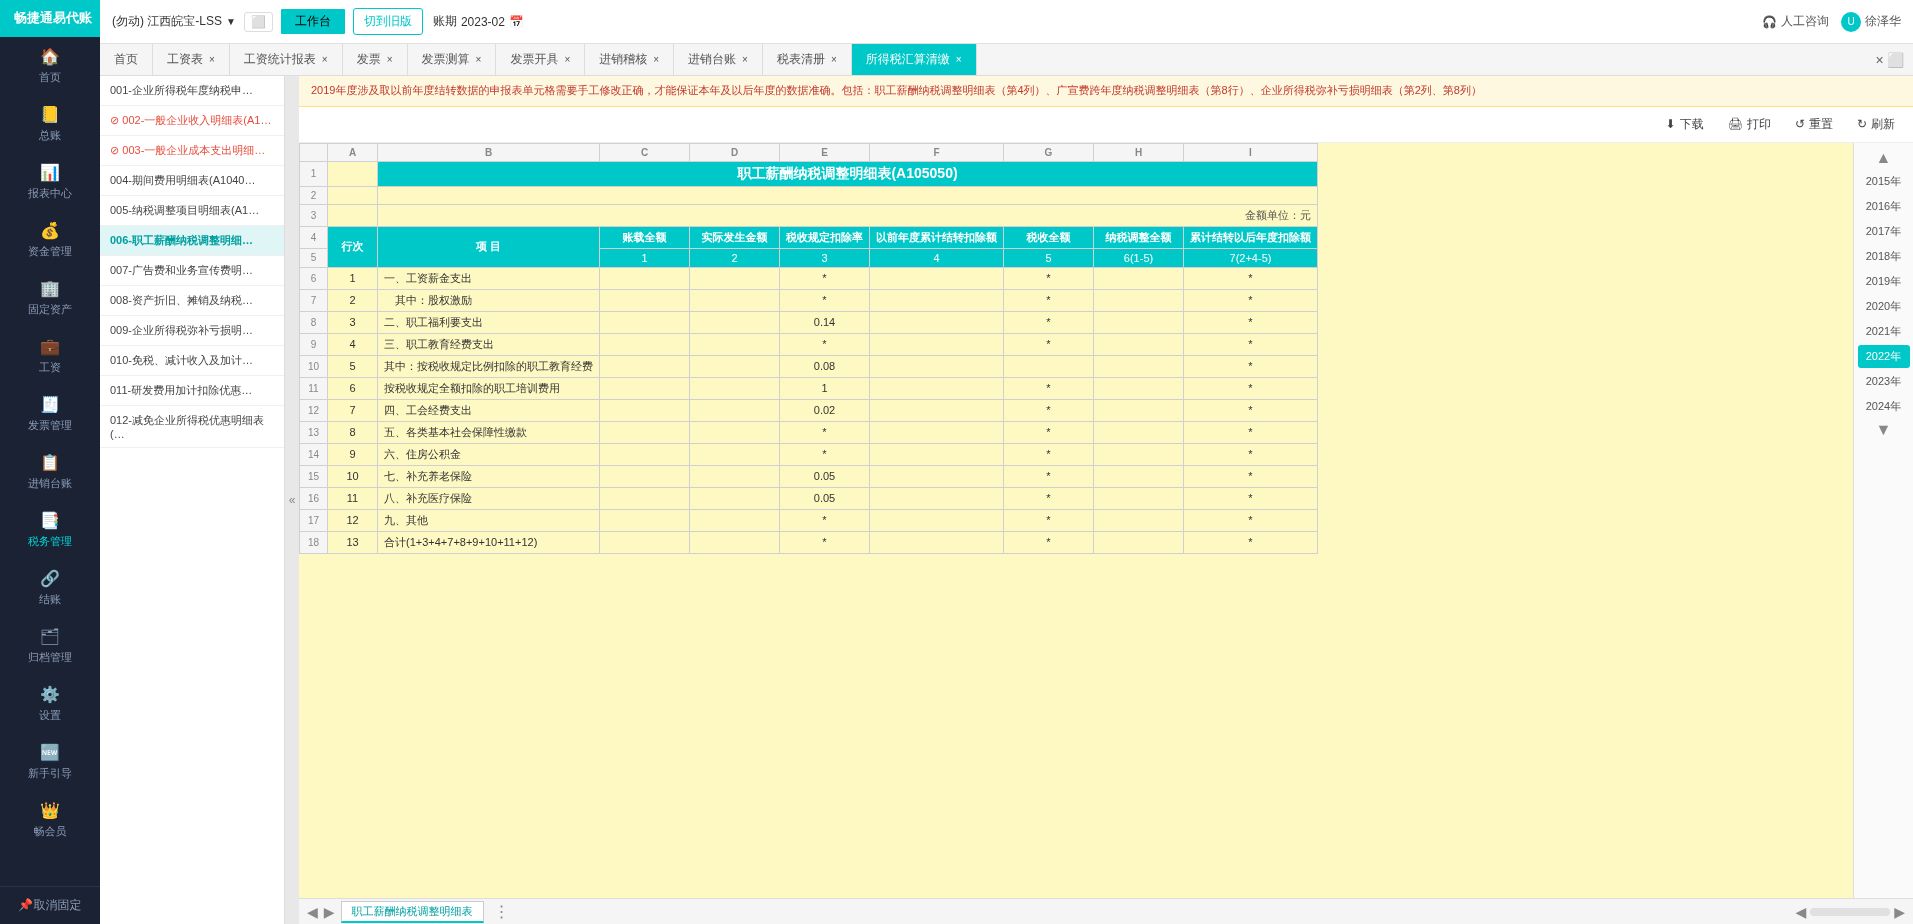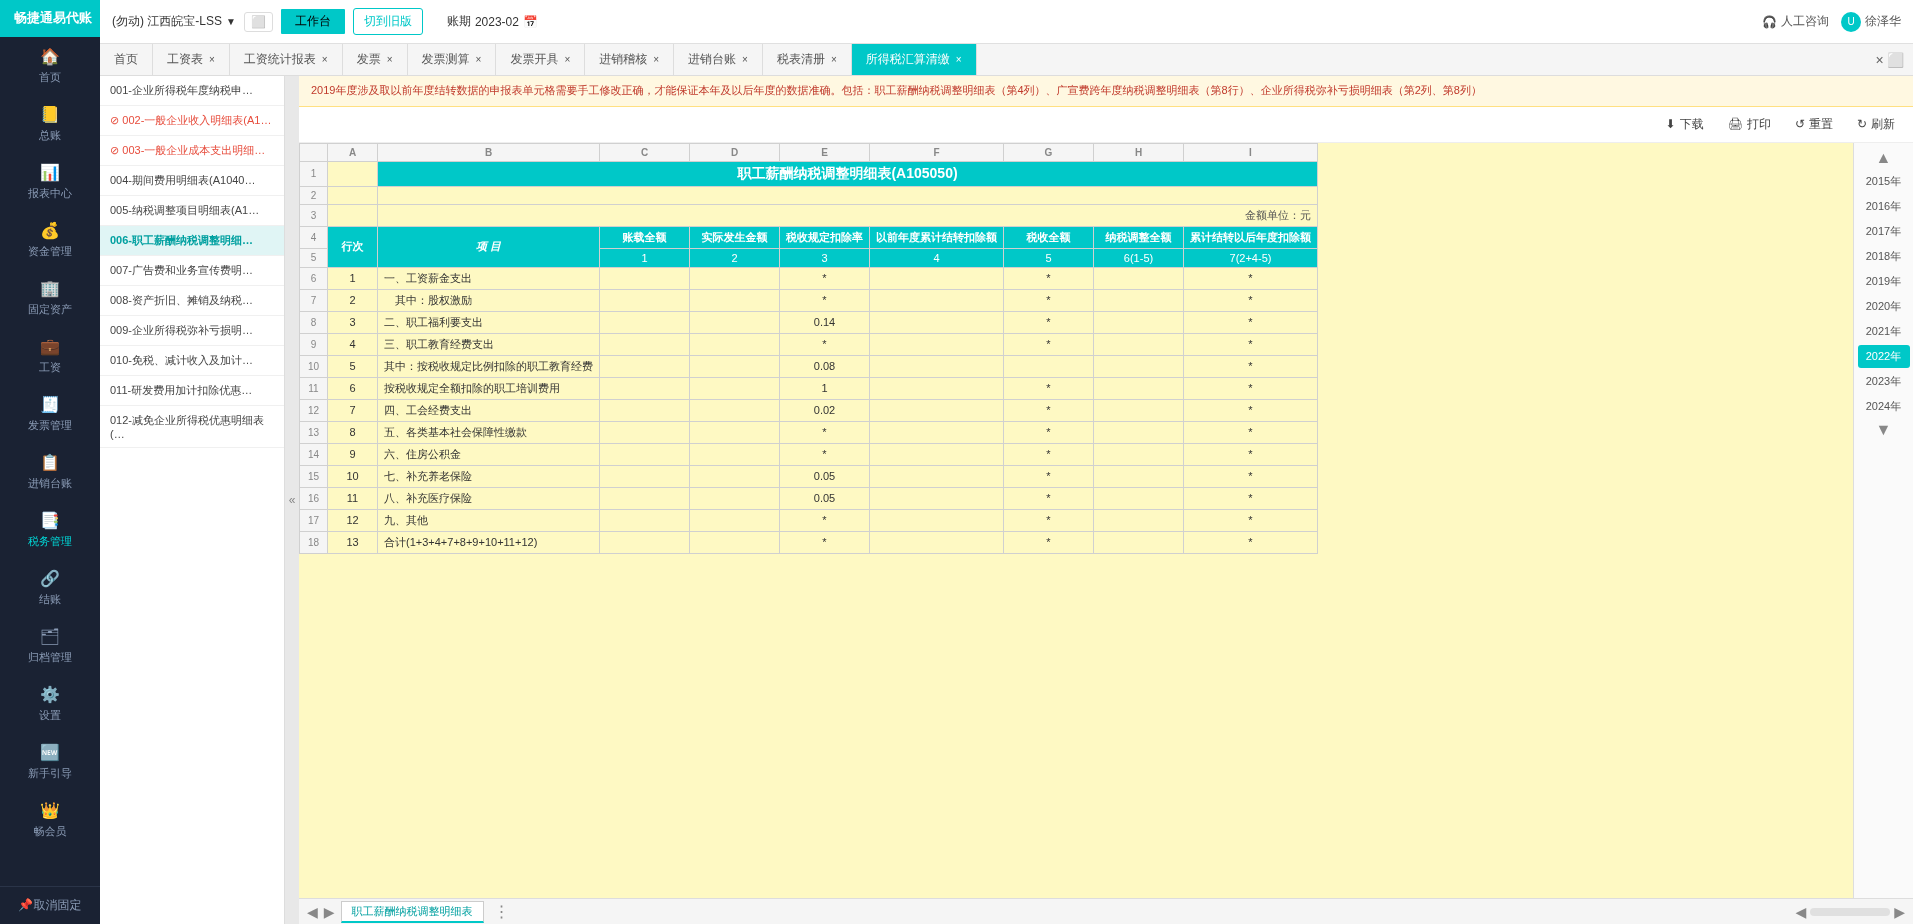--- a/index.html
+++ b/index.html
@@ -16,21 +16,21 @@
 
     
     .main { flex: 1; display: flex; flex-direction: column; overflow: hidden; }
 
     
     .topbar { background: #fff; display: flex; align-items: center; padding: 0 12px; height: 44px; border-bottom: 1px solid #e0e0e0; gap: 8px; flex-shrink: 0; }
     .topbar-company { display: flex; align-items: center; gap: 4px; font-size: 12px; color: #333; cursor: pointer; }
     .topbar-icon-btn { background: none; border: 1px solid #ddd; border-radius: 3px; padding: 2px 6px; cursor: pointer; font-size: 12px; color: #555; }
     .topbar-btn-green { background: #00c8c8; color: #000000; border: none; border-radius: 1px; padding: 4px 14px; cursor: pointer; font-size: 12px; }
     .topbar-btn-outline { background: white; color: #00c8c8; border: 1px solid #00c8c8; border-radius: 3px; padding: 4px 10px; cursor: pointer; font-size: 12px; }
-    .topbar-period { display: flex; align-items: center; gap: 4px; font-size: 12px; color: #333; margin-left: 16px; }
+    .topbar-period { display: flex; align-items: center; gap: 4px; font-size: 12px; color: #333; margin-left: 2px; }
     .topbar-right { margin-left: auto; display: flex; align-items: center; gap: 12px; font-size: 12px; color: #555; }
     .topbar-right .user { display: flex; align-items: center; gap: 4px; cursor: pointer; }
 
     
     .tabs-bar { background: #f5f5f5; display: flex; align-items: center; border-bottom: 1px solid #ddd; flex-shrink: 0; overflow: hidden; }
     .tab { padding: 7px 14px; font-size: 12px; color: #555; cursor: pointer; border-right: 1px solid #ddd; white-space: nowrap; display: flex; align-items: center; gap: 4px; background: #f5f5f5; }
     .tab.active { background: #00c8c8; color: white; }
     .tab .close { font-size: 10px; color: inherit; cursor: pointer; margin-left: 2px; }
     .tabs-actions { margin-left: auto; display: flex; align-items: center; padding: 0 8px; gap: 4px; }
     .tabs-actions button { background: none; border: none; font-size: 14px; cursor: pointer; color: #666; }
@@ -306,21 +306,21 @@
 
               <tr>
                 <td class="row-num">3</td>
                 <td></td>
                 <td colspan="8" class="cell-unit">金额单位：元</td>
               </tr>
 
               <tr>
                 <td class="row-num">4</td>
                 <td class="cell-col-header" rowspan="2">行次</td>
-                <td class="cell-col-header" rowspan="2" style="min-width:200px;font-style:italic;">项 目</td>
+                <td class="cell-col-header" rowspan="2" style="min-width:200px;">项 目</td>
                 <td class="cell-col-header">账载全额</td>
                 <td class="cell-col-header">实际发生金额</td>
                 <td class="cell-col-header">税收规定扣除率</td>
                 <td class="cell-col-header">以前年度累计结转扣除额</td>
                 <td class="cell-col-header">税收全额</td>
                 <td class="cell-col-header">纳税调整全额</td>
                 <td class="cell-col-header">累计结转以后年度扣除额</td>
               </tr>
 
               <tr>

